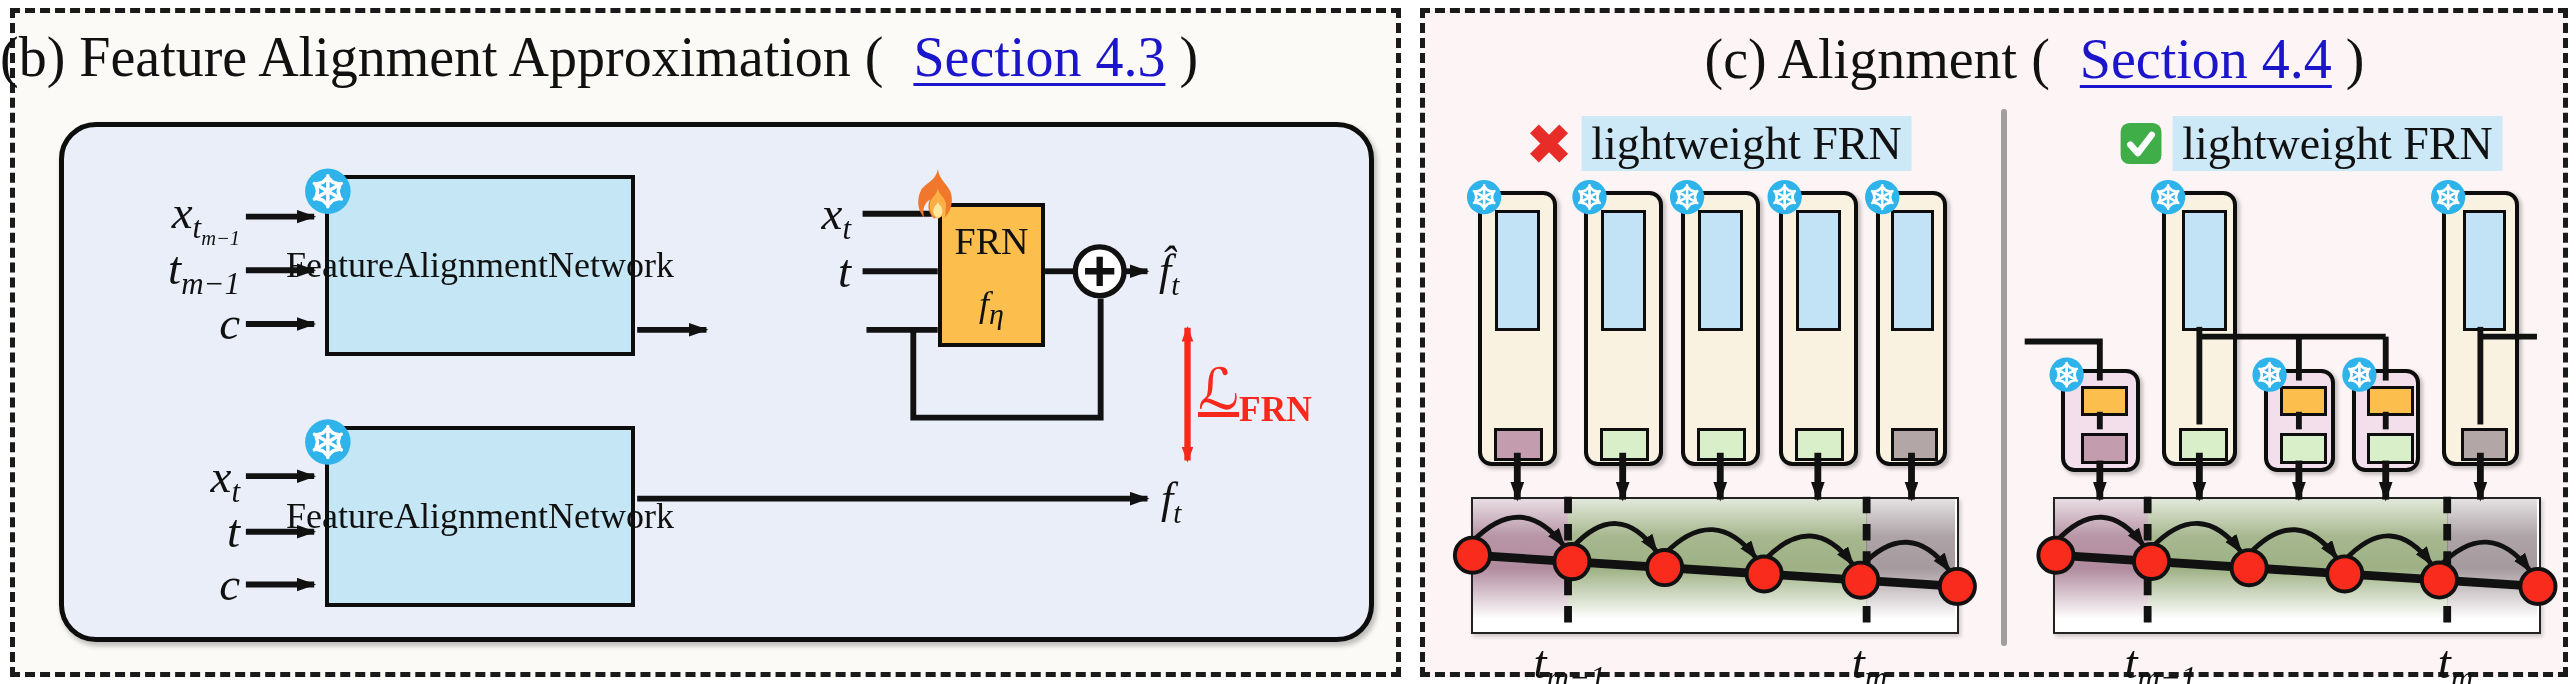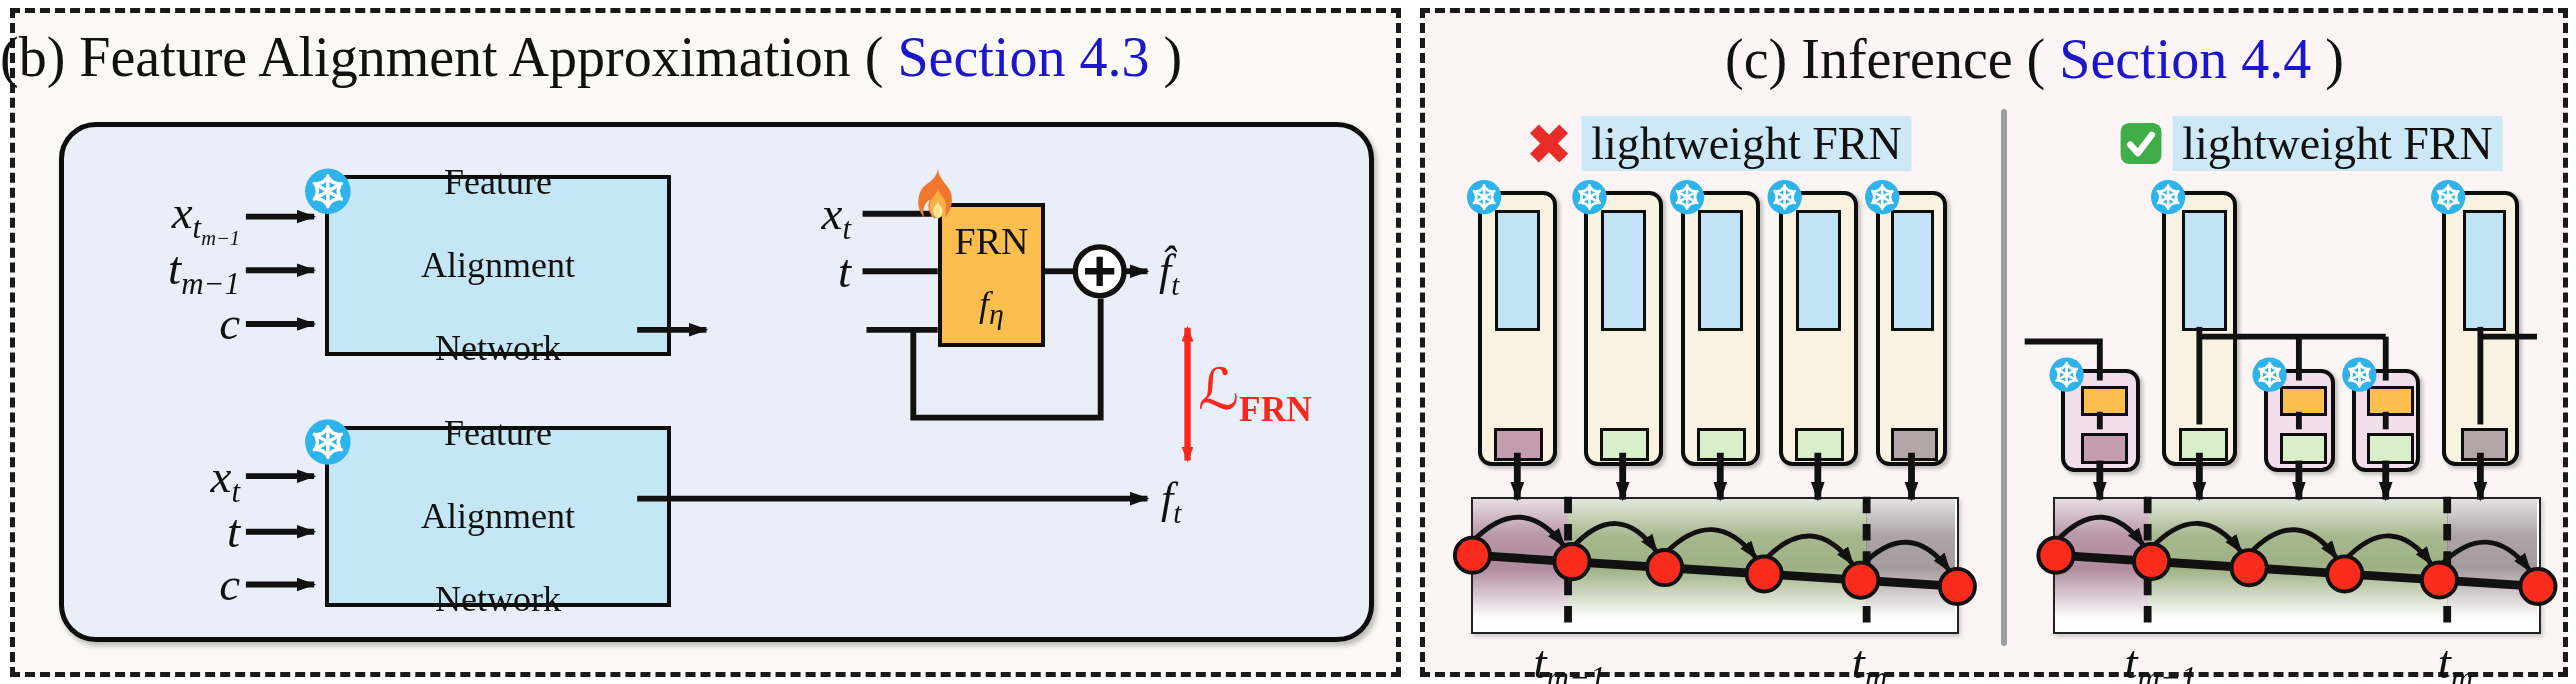--- a/index.html
+++ b/index.html
@@ -9,48 +9,48 @@
     font-family:"Liberation Serif","DejaVu Serif","DejaVu Sans",serif;
     color:#111; overflow:hidden; background:#fff;
   }
   .panel { position:absolute; border:5.9px dashed #1a1a1a; }
   #panel-b { left:9.8px; top:7.8px; width:1391px; height:669px; background:var(--panel-b-bg,#fbfaf7); }
   #panel-c { left:1420px; top:7.8px; width:1148px; height:669px; background:var(--panel-c-bg,#fdf4f5); }
 
   .ptitle { position:absolute; text-align:center; font-size:56px; white-space:nowrap; }
   #title-b { left:0px; top:25px; width:1181px; }
   #title-c { left:1654px; top:27px; width:761px; }
-  .sec-link { color:var(--link-blue,#1b15cb); text-decoration-thickness:2.9px; text-underline-offset:6.8px; cursor:pointer; }
+  .sec-link { color:var(--link-blue,#1b15cb); text-decoration:underline; text-decoration-thickness:2.9px; text-underline-offset:6.8px; cursor:pointer;margin-left:16px; }
 
   #inner-b {
     position:absolute; left:59px; top:122px; width:1315px; height:520px;
     background:var(--inner-bg,#e9eef9); border:5.9px solid #0d0d0d; border-radius:37px;
     box-shadow:2.9px 3.9px 4.9px rgba(0,0,0,.25);
   }
   .fan {
-    position:absolute; width:346px; height:181px;
+    position:absolute; width:310px; height:181px;
     background:var(--fan-blue,#c5e6f5); border:4.9px solid #0d0d0d;
-    display:flex; flex-direction:column; justify-content:center; align-items:center;
-    font-size:36px; line-height:55px; text-align:center;gap:28px;
+    display:flex; flex-direction:row; justify-content:center; align-items:center;
+    font-size:36px; line-height:55px; text-align:center;
   }
   #frn-box {
     position:absolute; left:938px; top:203px; width:107px; height:144px;
     background:var(--frn-orange,#fcbf4d); border:4.9px solid #0d0d0d;
     display:flex; flex-direction:column; justify-content:center; align-items:center; gap:3.9px;
   }
   #frn-box .frn-name { font-size:38px; }
   #frn-box .frn-fn { font-size:36px; font-style:italic;margin-top:16px; }
 
   .mlab { position:absolute; font-style:italic; font-size:47px; height:55px; line-height:55px; white-space:nowrap; }
   .mlab.r { text-align:right; }
   .mlab sub { font-size:66%; line-height:0; }
   #lab-fhat, #lab-ft-out { font-size:44px; height:68px; line-height:68px; }
   #lab-loss {
     position:absolute; left:1198px; top:359px; height:62px; line-height:62px;
-    color:var(--loss-red,#f8281c); font-size:57px; font-style:italic; white-space:nowrap;
+    color:var(--loss-red,#f8281c); font-size:57px; font-style:italic; white-space:nowrap;text-decoration:underline;
   }
   #lab-loss sub { font-style:normal; font-weight:700; font-size:62%; line-height:0; }
 
   
   .caption { position:absolute; top:107px; height:72px; display:flex; align-items:center; gap:9.8px; transform:translateX(-50%);text-align:center; }
   .caption .cap-text { background:var(--highlight,#cde9f8); font-size:46px; line-height:53px; padding:1px 9.8px; white-space:nowrap; }
   .cap-icon { flex:0 0 auto; }
   #divider-c { position:absolute; left:2001px; top:109px; width:5.9px; height:537px; background:var(--divider,#9f9f9f); border-radius:2.9px; }
 
   .tblock, .sblock {
@@ -122,21 +122,21 @@
   <div class="mlab r" style="left:742px;top:186px;width:109px">x<sub>t</sub></div>
   <div class="mlab r" style="left:742px;top:244px;width:109px">t</div>
 
 
   <div id="lab-fhat" class="mlab" style="left:1159px;top:237px">f̂<sub>t</sub></div>
   <div id="lab-loss">ℒ<sub>FRN</sub></div>
   <div id="lab-ft-out" class="mlab" style="left:1161px;top:465px">f<sub>t</sub></div>
 
   <div id="panel-c" class="panel"></div>
 
-  <div id="title-c" class="ptitle"><span>(c) Inference ( </span><span class="sec-link">Section 4.4</span><span> )</span></div>
+  <div id="title-c" class="ptitle"><span>(c) Alignment ( </span><span class="sec-link">Section 4.4</span><span> )</span></div>
 
   <div class="caption" style="left:1719px">
     <svg class="cap-icon" width="45" height="45" viewBox="0 0 40 40">
       <path d="M7 7 L33 33 M33 7 L7 33" stroke="#e82c28" stroke-width="11" fill="none"></path>
     </svg>
     <span class="cap-text">lightweight FRN</span>
   </div>
   <div class="caption" style="left:2311px">
     <svg class="cap-icon" width="43" height="43" viewBox="0 0 40 40">
       <rect x="1" y="1" width="38" height="38" rx="8" fill="#3fae49"></rect>

